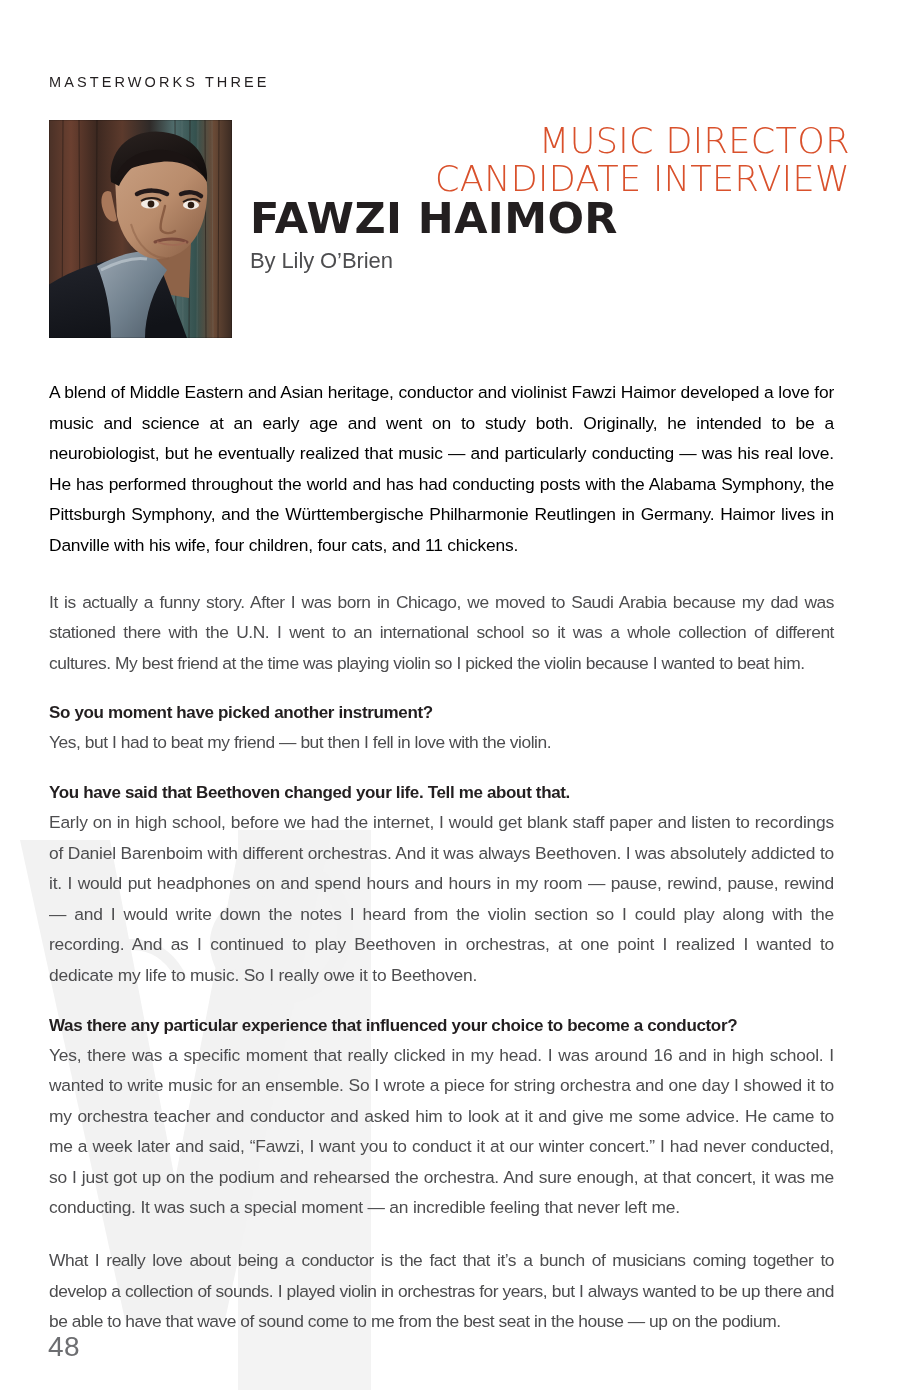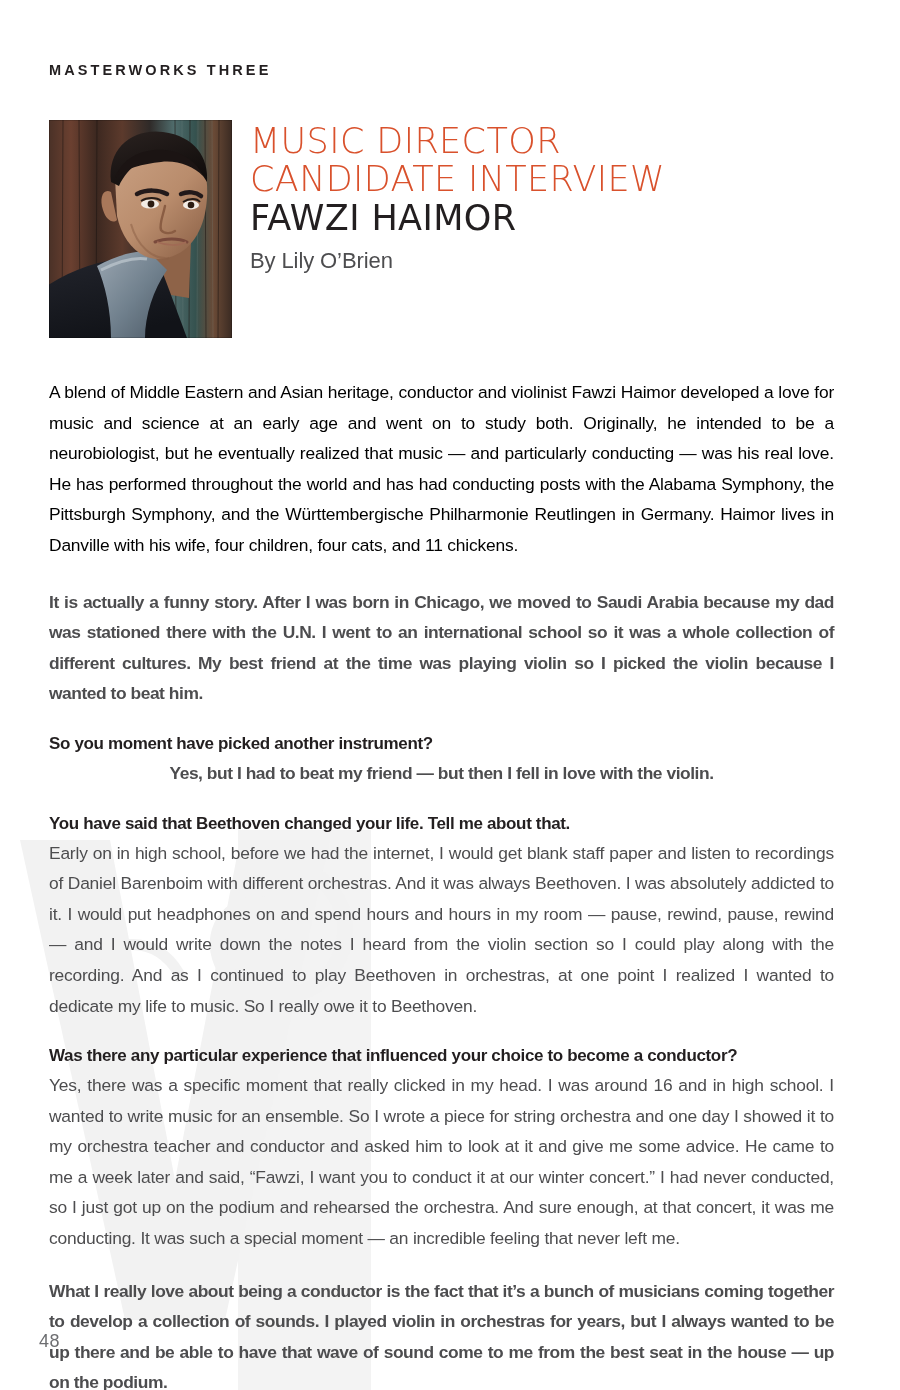--- a/index.html
+++ b/index.html
@@ -39,23 +39,23 @@
     left: -40px;
     top: 820px;
     width: 420px;
     height: 520px;
   }
 
   
   .kicker {
     position: absolute;
     left: 49px;
-    top: 62px;
+    top: 74px;
     font-size: 14.5px;
-    font-weight: 700;
+    font-weight: 400;
     letter-spacing: 3.1px;
     color: #231f20;
     z-index: 3;
   }
 
   
   .portrait {
     position: absolute;
     left: 49px;
     top: 120px;
@@ -76,25 +76,26 @@
     z-index: 3;
   }
   .hl-line {
     font-family: "DejaVu Sans", sans-serif;
     font-weight: 300;
     font-size: 35px;
     line-height: 38px;
     letter-spacing: 0.4px;
     color: #d9512c;
     white-space: nowrap;
+    text-align: right;
   }
   .hl-name {
     font-family: "DejaVu Sans", sans-serif;
-    font-weight: 400;
-    font-size: 35px;
+    font-weight: 700;
+    font-size: 43px;
     line-height: 40px;
     letter-spacing: 0.4px;
     color: #231f20;
     white-space: nowrap;
   }
   .byline {
     margin-top: 10px;
     font-size: 22px;
     font-weight: 400;
     color: #4d4d4f;
@@ -127,29 +128,29 @@
     margin: 0 0 1px 0;
   }
   .qa-a {
     font-size: 17.4px;
     line-height: 30.6px;
     color: #4d4d4f;
     text-align: justify;
     letter-spacing: -0.2px;
     margin: 0;
   }
-  .qa-a.tight { letter-spacing: -0.45px; font-weight: bold; }
-  .qa-a.notjust { text-align: center; }
+  .qa-a.tight { letter-spacing: -0.45px; }
+  .qa-a.notjust { text-align: left; }
 
   
   .folio {
     position: absolute;
-    left: 39px;
+    left: 48px;
     top: 1331px;
-    font-size: 18px;
+    font-size: 28px;
     font-weight: 300;
     color: #6d6e71;
     letter-spacing: 0.5px;
     z-index: 3;
   }
 </style>
 </head>
 <body>
 
 <div class="page">

